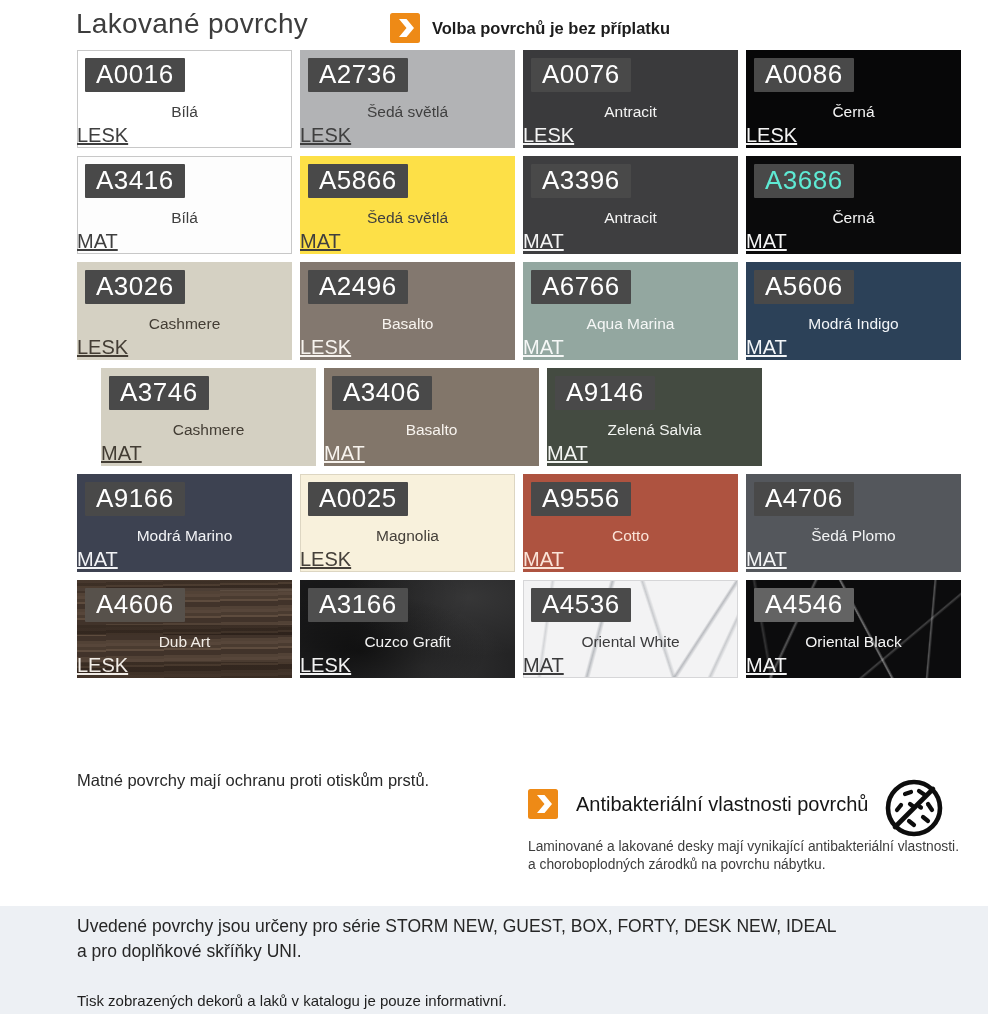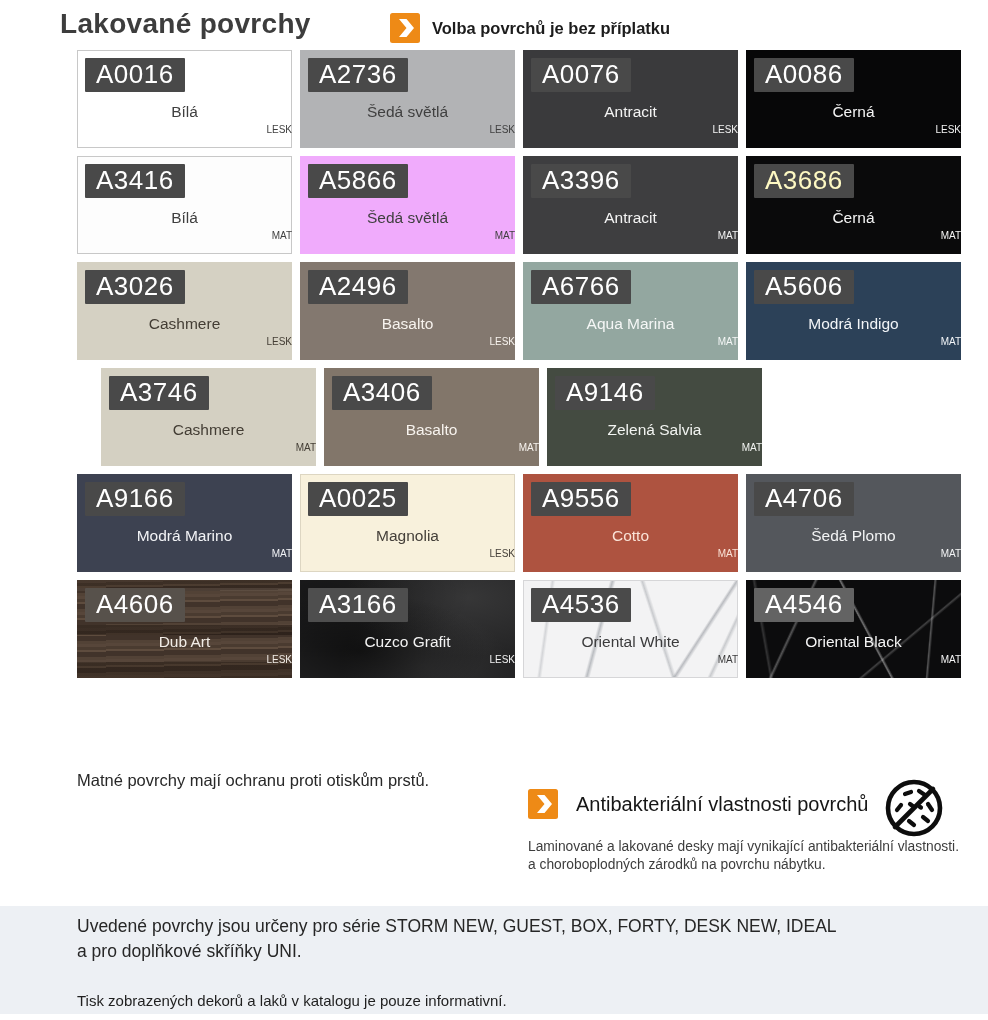--- a/index.html
+++ b/index.html
@@ -3,41 +3,41 @@
 <meta charset="utf-8">
 <style>
   html,body{margin:0;padding:0;}
   body{
     width:988px;height:1020px;position:relative;background:#ffffff;
     font-family:"Liberation Sans","DejaVu Sans",sans-serif;
     -webkit-font-smoothing:antialiased;overflow:hidden;
   }
   
   .page-title{
-    position:absolute;left:60px;top:8px;font-size:28px;font-weight:700;
+    position:absolute;left:76px;top:8px;font-size:28px;font-weight:400;
     color:#3d3d3d;letter-spacing:.3px;
   }
   .hdr-icon{position:absolute;left:390px;top:13px;width:30px;height:30px;}
   .hdr-note{position:absolute;left:432px;top:19px;font-size:16.5px;font-weight:600;color:#1c1c1c;}
   
   .grid{
     position:absolute;left:77px;top:50px;width:884px;
     display:flex;flex-wrap:wrap;gap:8px;
   }
   .swatch{
     position:relative;width:215px;height:98px;box-sizing:border-box;
     flex:0 0 215px;
   }
   .s-code{
     position:absolute;left:8px;top:8px;display:inline-block;
     padding:3px 11px 5px;font-size:26px;line-height:1;letter-spacing:.5px;
     color:#ffffff;background:#494949;border-radius:1px;
   }
   .s-name{position:absolute;top:53px;left:0;right:0;text-align:center;font-size:15.5px;}
-  .s-finish{position:absolute;top:74px;left:0;right:0;text-align:right;font-size:10px;}
+  .s-finish{position:absolute;top:74px;left:0;right:0;text-align:left;font-size:20px;text-decoration:underline;}
   
   .tex-wood{
     background-image:
       linear-gradient(180deg, rgba(20,12,6,.25) 0 8%, rgba(255,245,230,.06) 8% 11%, transparent 11% 46%, rgba(15,8,4,.38) 46% 56%, transparent 56% 84%, rgba(20,12,6,.3) 84% 100%),
       repeating-linear-gradient(179deg, #57463a 0 3px, #4a3b30 3px 6px, #5e4c3e 6px 8px, #41332a 8px 13px, #524236 13px 16px) !important;
   }
   .tex-cuzco{
     background-image:
       radial-gradient(ellipse at 28% 72%, rgba(0,0,0,.55), transparent 58%),
       radial-gradient(ellipse at 78% 18%, rgba(120,120,120,.22), transparent 52%),
@@ -105,32 +105,32 @@
     <div class="swatch" style="background: rgb(7, 7, 8); color: rgb(244, 244, 244);">
     <span class="s-code" style="background: rgb(73, 73, 73); color: rgb(255, 255, 255);">A0086</span>
     <span class="s-name">Černá</span>
     <span class="s-finish">LESK</span>
   </div>
     <div class="swatch" style="background: rgb(253, 253, 253); color: rgb(63, 63, 63); box-shadow: rgb(200, 200, 200) 0px 0px 0px 1px inset;">
     <span class="s-code" style="background: rgb(73, 73, 73); color: rgb(255, 255, 255);">A3416</span>
     <span class="s-name">Bílá</span>
     <span class="s-finish">MAT</span>
   </div>
-    <div class="swatch" style="background: #f0abfc; color: rgb(63, 63, 63);">
+    <div class="swatch" style="background: #fde047; color: rgb(63, 63, 63);">
     <span class="s-code" style="background: rgb(73, 73, 73); color: rgb(255, 255, 255);">A5866</span>
     <span class="s-name">Šedá světlá</span>
     <span class="s-finish">MAT</span>
   </div>
     <div class="swatch" style="background: rgb(62, 62, 64); color: rgb(244, 244, 244);">
     <span class="s-code" style="background: rgb(73, 73, 73); color: rgb(255, 255, 255);">A3396</span>
     <span class="s-name">Antracit</span>
     <span class="s-finish">MAT</span>
   </div>
     <div class="swatch" style="background: rgb(10, 10, 11); color: rgb(244, 244, 244);">
-    <span class="s-code" style="background: rgb(73, 73, 73); color: #fef9c3; text-align: right;">A3686</span>
+    <span class="s-code" style="background: rgb(73, 73, 73); color: #5eead4; text-align: right;">A3686</span>
     <span class="s-name">Černá</span>
     <span class="s-finish">MAT</span>
   </div>
     <div class="swatch" style="background: rgb(213, 209, 195); color: rgb(67, 61, 52);">
     <span class="s-code" style="background: rgb(73, 73, 73); color: rgb(255, 255, 255);">A3026</span>
     <span class="s-name">Cashmere</span>
     <span class="s-finish">LESK</span>
   </div>
     <div class="swatch" style="background: rgb(131, 120, 111); color: rgb(247, 243, 238);">
     <span class="s-code" style="background: rgb(73, 73, 73); color: rgb(255, 255, 255);">A2496</span>

